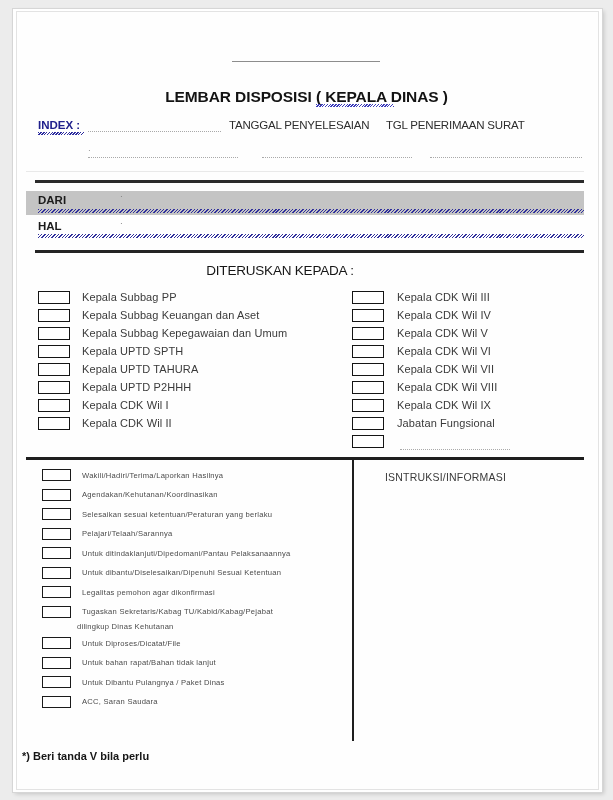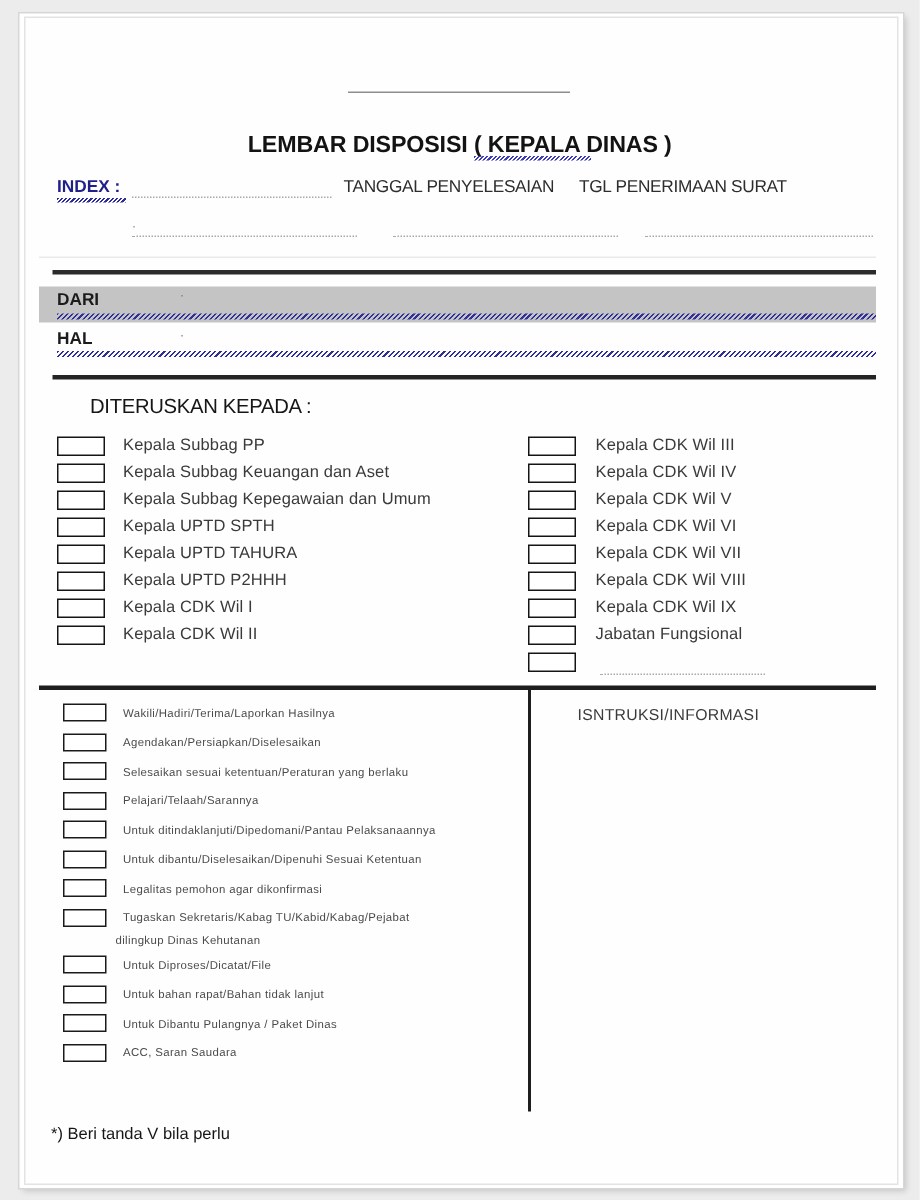--- a/index.html
+++ b/index.html
@@ -170,21 +170,21 @@
     left: 35px; top: 250px;
     width: 549px; height: 3px;
     background: #242424;
   }
 
   
   #diteruskan-title {
     position: absolute;
     left: 60px; top: 263px;
     width: 440px;
-    text-align: left;
+    text-align: center;
     font-size: 13.5px;
     color: #161616;
     letter-spacing: -0.2px;
   }
 
   
   .cb-list { position: absolute; }
   .cb-row {
     position: relative;
     height: 18px;
@@ -272,23 +272,23 @@
     position: absolute;
     left: 385px; top: 472px;
     font-size: 10.5px;
     color: #3a3a3a;
     letter-spacing: 0.2px;
   }
 
   
   #footnote {
     position: absolute;
-    left: 34px; top: 750px;
+    left: 22px; top: 750px;
     font-size: 11px;
-    font-weight: normal;
+    font-weight: bold;
     color: #161616;
   }
 </style>
 </head>
 <body>
 
 <div id="page-shell">
 
   <div id="page-outer-shadow"></div>
   <div id="page-inner"></div>
@@ -407,21 +407,21 @@
     <div id="thick-rule-3"></div>
     <div id="v-divider"></div>
 
     <div id="instr-list">
         <div class="ins-row">
           <div class="ins-cb"></div>
           <div class="ins-label">Wakili/Hadiri/Terima/Laporkan    Hasilnya</div>
         </div>
         <div class="ins-row">
           <div class="ins-cb"></div>
-          <div class="ins-label">Agendakan/Persiapkan/Diselesaikan</div>
+          <div class="ins-label">Agendakan/Kehutanan/Koordinasikan</div>
         </div>
         <div class="ins-row">
           <div class="ins-cb"></div>
           <div class="ins-label">Selesaikan  sesuai  ketentuan/Peraturan   yang  berlaku</div>
         </div>
         <div class="ins-row">
           <div class="ins-cb"></div>
           <div class="ins-label">Pelajari/Telaah/Sarannya</div>
         </div>
         <div class="ins-row">

